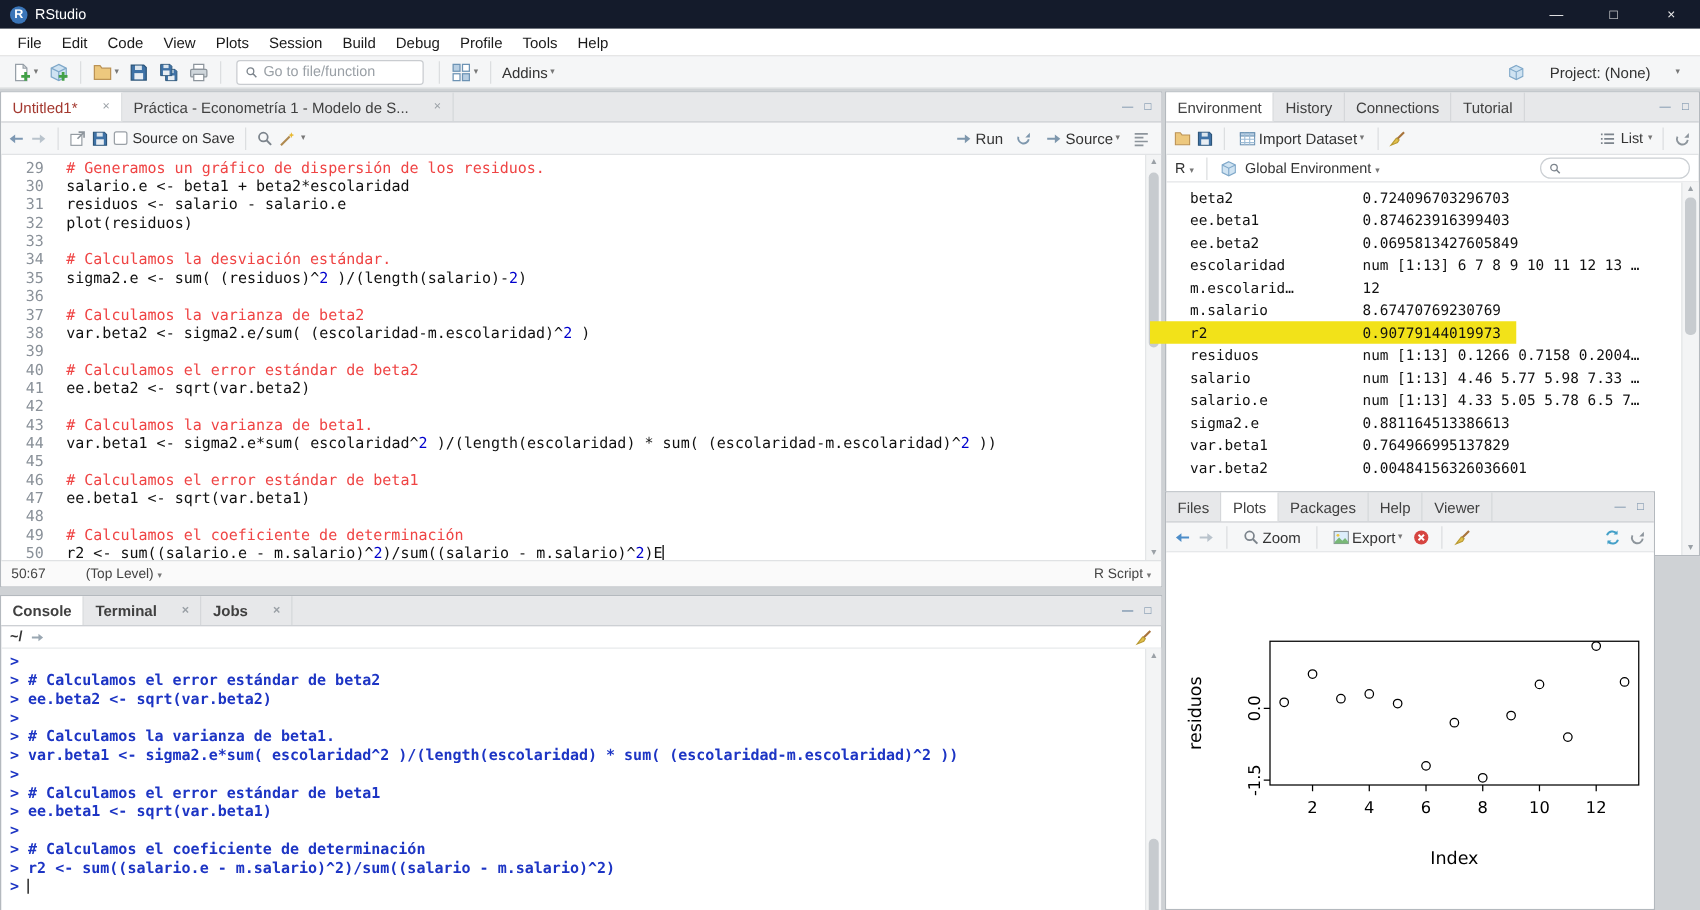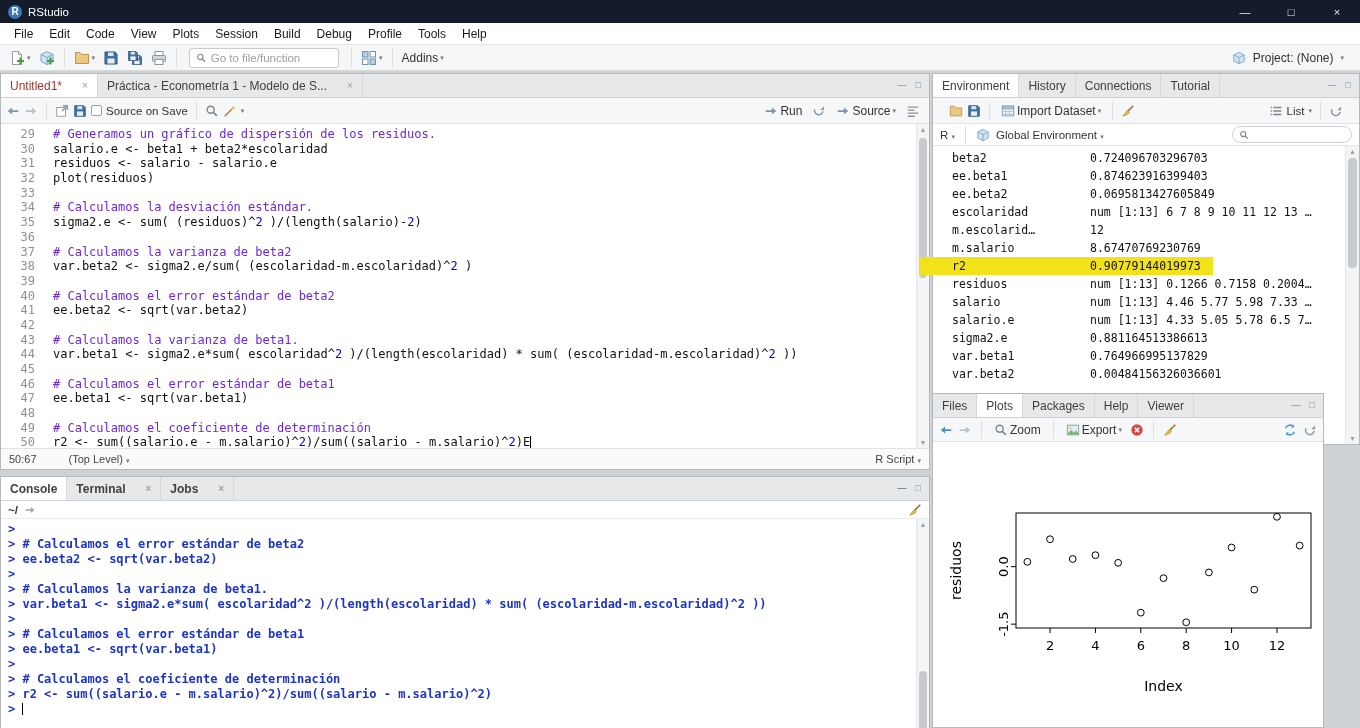--- a/index.html
+++ b/index.html
@@ -19,56 +19,56 @@
 .toolbar{position:absolute;top:45px;left:0;right:0;height:26px;background:#f5f6f7;border-bottom:1px solid #d8dadc;display:flex;align-items:center;padding:0 6px;gap:2px;}
 .tb-btn{display:flex;align-items:center;gap:2px;padding:2px 3px;border-radius:2px;font-size:12px;color:#333;}
 .ic{width:16px;height:16px;display:block;}
 .ic12{width:12px;height:12px;}
 .ic14{width:14px;height:14px;}
 .caret{font-size:7px;color:#777;line-height:1;}
 .tb-sep{width:1px;height:18px;background:#dcdee0;margin:0 4px;}
 .goto-box{display:flex;align-items:center;gap:4px;background:#fff;border:1px solid #c9ccd0;border-radius:3px;height:20px;width:150px;padding:0 6px;margin:0 6px;}
 .goto-box input{border:none;outline:none;font-size:11.5px;width:100%;color:#333;background:transparent;font-family:inherit;}
 .goto-box input::placeholder{color:#9aa0a6;}
-.project-btn{margin-left:auto;display:flex;align-items:center;gap:7px;font-size:12px;color:#333;padding-right:10px;}
+.project-btn{margin-left:auto;display:flex;align-items:center;gap:20px;font-size:12px;color:#333;padding-right:10px;}
 
 .pane{position:absolute;background:#fff;border:1px solid #b4b9be;}
 .tabstrip{height:24px;background:#e7e8ea;border-bottom:1px solid #cdd0d4;display:flex;align-items:stretch;position:relative;}
 .tab{display:flex;align-items:center;gap:20px;padding:0 9px;font-size:12px;color:#404040;border-right:1px solid #d5d7da;}
 .tab.active{background:#fff;}
 .tab-label.modified{color:#a3382f;}
 .close-x{color:#9aa0a6;font-size:10px;}
 .pane-ctrls{margin-left:auto;display:flex;align-items:center;gap:9px;padding-right:8px;color:#6b87a3;}
 .pane-btn{font-size:9px;line-height:1;}
 
 #source-pane{left:0;top:73px;width:930px;height:397px;}
 .src-toolbar{height:26px;background:#f6f7f8;border-bottom:1px solid #e1e3e5;display:flex;align-items:center;padding:0 5px;gap:4px;font-size:11.5px;color:#333;}
 .right-group{margin-left:auto;display:flex;align-items:center;gap:7px;padding-right:4px;}
 .chk{width:11px;height:11px;border:1px solid #9aa0a6;background:#fff;border-radius:2px;display:inline-block;}
 .editor{position:absolute;top:50px;bottom:21px;left:0;right:13px;display:flex;font-family:"DejaVu Sans Mono","Liberation Mono",monospace;font-size:12px;overflow:hidden;}
 .gutter{width:44px;color:#8a9199;text-align:right;padding:3px 10px 0 0;flex:none;}
 .gutter-line{height:14.7px;}
 .code{padding:3px 0 0 8px;flex:1;color:#111;overflow:hidden;}
 .code-line{height:14.7px;white-space:pre;}
-.tok-comment{color:#6d28d9;}
+.tok-comment{color:#ef4444;}
 .tok-num{color:#0000cd;}
 .caret-bar{display:inline-block;width:1px;height:12px;background:#000;vertical-align:-2px;}
 .src-status{position:absolute;left:0;right:0;bottom:0;height:21px;background:#fafafa;border-top:1px solid #e0e2e4;display:flex;align-items:center;font-size:11px;color:#444;padding:0 8px;gap:32px;}
 .vscroll{position:absolute;right:0;top:50px;bottom:21px;width:13px;background:#f3f4f5;border-left:1px solid #e4e6e8;}
 .vthumb{position:absolute;left:2px;right:2px;border-radius:4px;background:#c7cbcf;}
 .sb-arrow{position:absolute;left:0;right:0;text-align:center;font-size:7px;color:#9aa0a6;}
 
 #console-pane{left:0;top:476px;width:930px;height:288px;font-weight:bold;}
 .console-path{height:18px;border-bottom:1px solid #e8eaec;display:flex;align-items:center;padding:0 7px;font-size:11.5px;color:#333;gap:6px;}
 .console-body{position:absolute;top:42px;bottom:0;left:0;right:13px;font-family:"DejaVu Sans Mono","Liberation Mono",monospace;font-size:12px;padding:3px 0 0 7px;overflow:hidden;color:#1d35c4;}
 .console-line{height:15px;white-space:pre;}
 .console-scroll{position:absolute;right:0;top:42px;bottom:0;width:13px;background:#f3f4f5;border-left:1px solid #e4e6e8;}
 
 #env-pane{left:932px;top:73px;width:428px;height:372px;}
-.env-toolbar{height:26px;background:#f6f7f8;border-bottom:1px solid #e1e3e5;display:flex;align-items:center;padding:0 16px;gap:4px;font-size:11.5px;color:#333;}
+.env-toolbar{height:26px;background:#f6f7f8;border-bottom:1px solid #e1e3e5;display:flex;align-items:center;padding:0 6px;gap:4px;font-size:11.5px;color:#333;}
 .env-selector{height:22px;border-bottom:1px solid #e3e5e7;display:flex;align-items:center;font-size:11.5px;color:#333;padding:0 7px;gap:6px;}
 .env-search{margin-left:auto;display:flex;align-items:center;border:1px solid #ccd0d4;border-radius:9px;height:17px;width:120px;padding:0 6px;gap:4px;}
 .env-search input{border:none;outline:none;width:100%;font-size:11px;background:transparent;font-family:inherit;}
 .env-grid{position:absolute;top:72px;bottom:0;left:0;right:14px;padding-top:3px;font-family:"DejaVu Sans Mono","Liberation Mono",monospace;font-size:11.5px;color:#111;overflow:visible;}
 .env-row{height:18px;display:flex;align-items:center;position:relative;padding-left:19px;}
 .env-name{width:138px;flex:none;position:relative;}
 .env-value{flex:1;white-space:pre;overflow:hidden;position:relative;}
 .env-row.hl::before{content:"";position:absolute;left:-13px;top:0;bottom:0;width:293px;background:#f2e219;}
 .env-scroll{position:absolute;top:72px;bottom:0;right:0;width:14px;background:#f3f4f5;border-left:1px solid #e4e6e8;}
 

